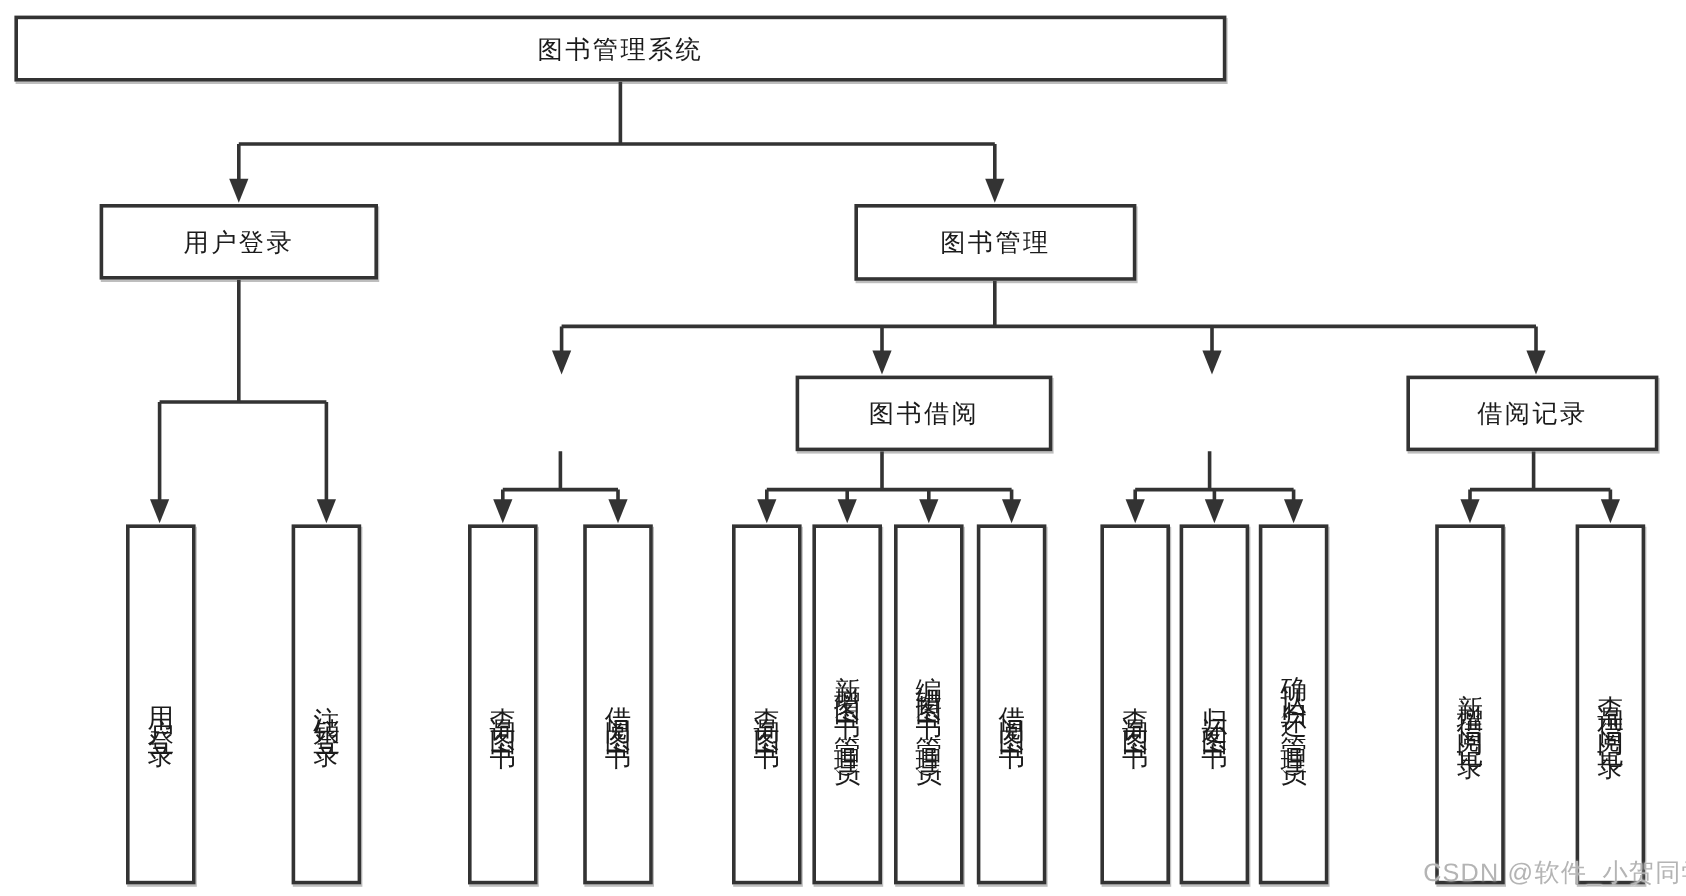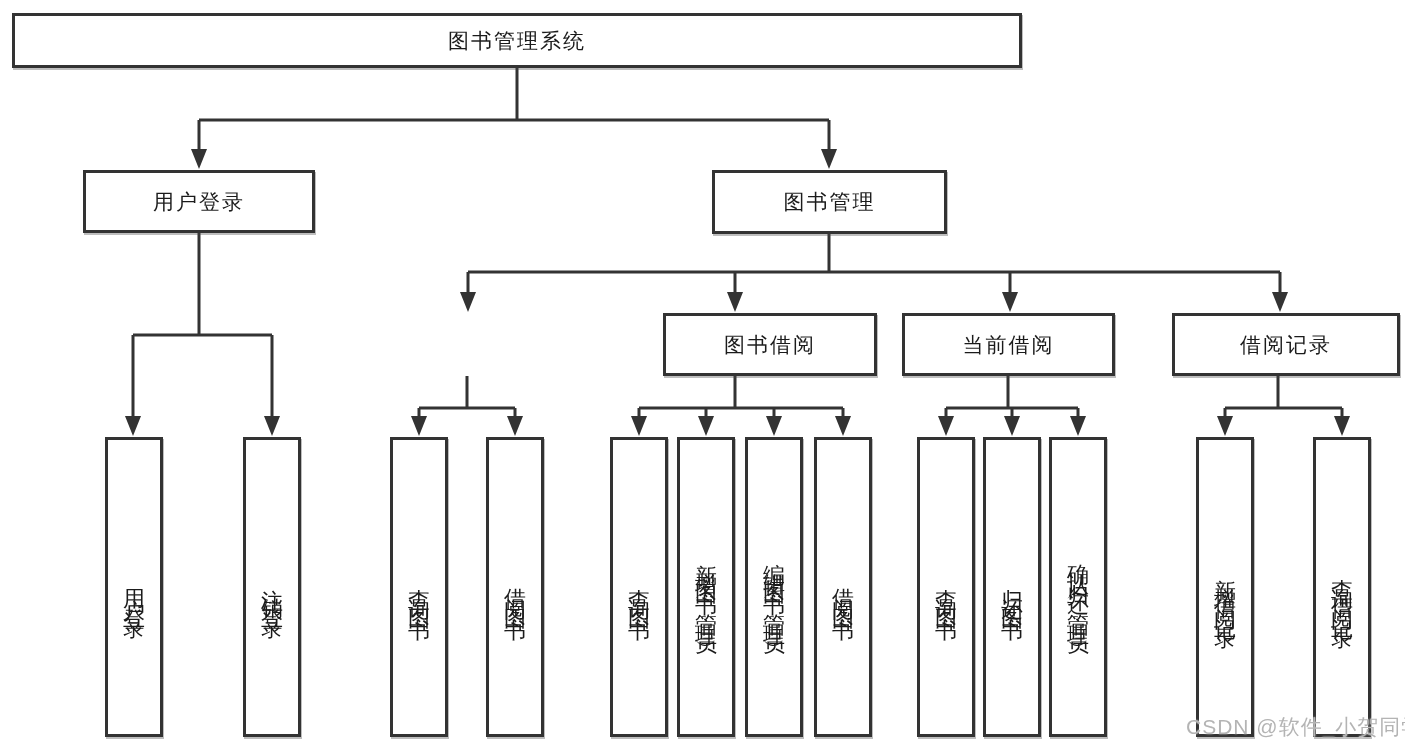--- a/index.html
+++ b/index.html
@@ -87,22 +87,21 @@
       <polygon points="1334,416 1350,416 1342,436"></polygon>
     </g>
   </svg>
 
   <div class="node hbox" style="left:12px;top:13px;width:1010px;height:55px;">图书管理系统</div>
 
   <div class="node hbox" style="left:83px;top:170px;width:232px;height:63px;">用户登录</div>
   <div class="node hbox" style="left:712px;top:170px;width:235px;height:64px;text-align:right;">图书管理</div>
 
   <div class="node hbox" style="left:628px;top:313px;width:214px;height:63px;margin-left:35px;">图书借阅</div>
-  <div class="node hbox" style="left:902px;top:313px;width:213px;height:63px;">当前借阅</div>
-  <div class="node hbox" style="left:1172px;top:313px;width:228px;height:63px;">借阅记录</div>
+  <div class="node hbox" style="left:1172px;top:313px;width:210px;height:63px;">借阅记录</div>
 
   <div class="node vbox" style="left:105px;top:437px;width:58px;height:300px;">用户登录</div>
   <div class="node vbox" style="left:243px;top:437px;width:58px;height:300px;">注销登录</div>
 
   <div class="node vbox" style="left:390px;top:437px;width:58px;height:300px;">查询图书</div>
   <div class="node vbox" style="left:486px;top:437px;width:58px;height:300px;">借阅图书</div>
 
   <div class="node vbox" style="left:610px;top:437px;width:58px;height:300px;">查询图书</div>
   <div class="node vbox" style="left:677px;top:437px;width:58px;height:300px;">新增图书（管理员）</div>
   <div class="node vbox" style="left:745px;top:437px;width:58px;height:300px;">编辑图书（管理员）</div>

